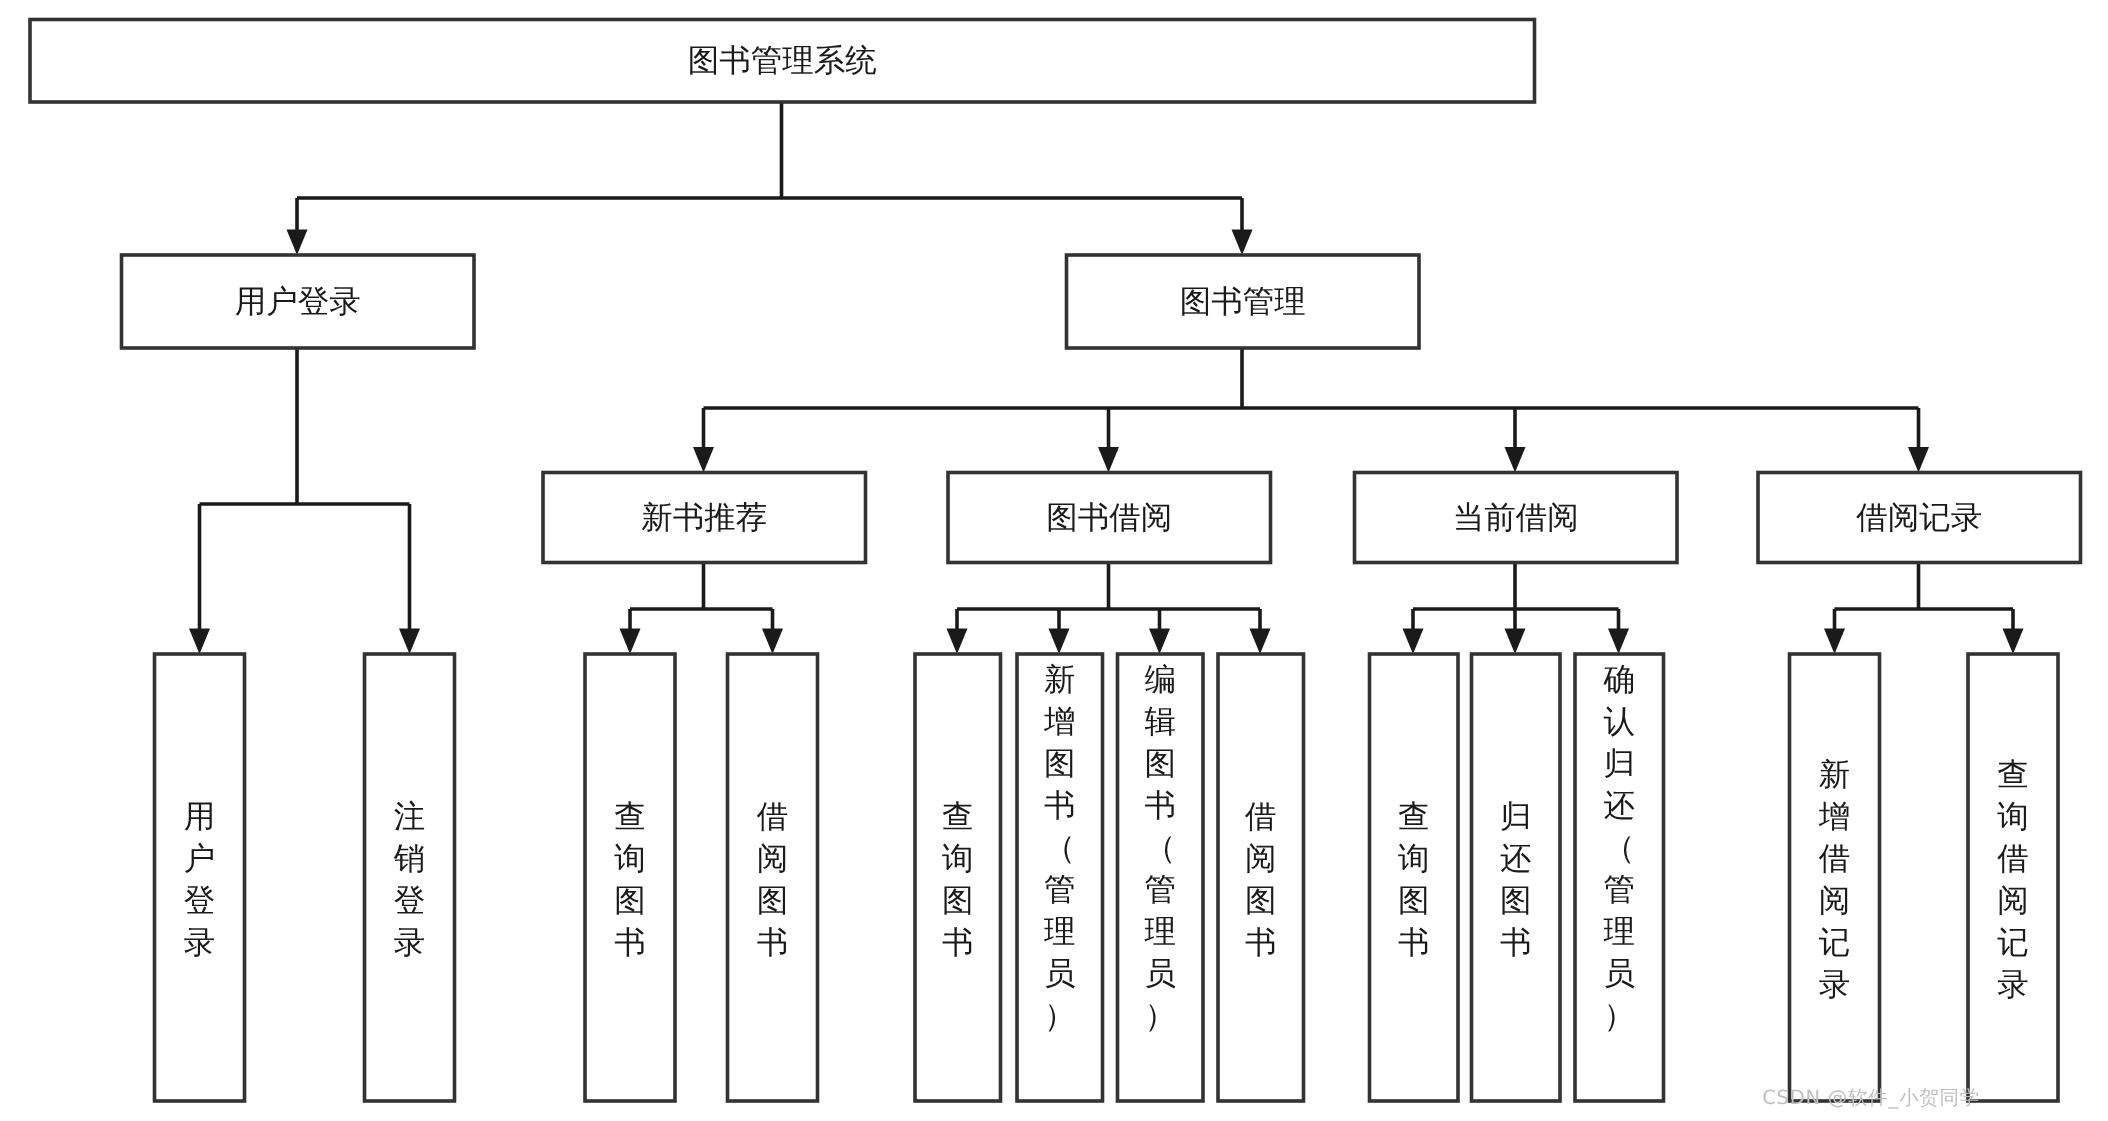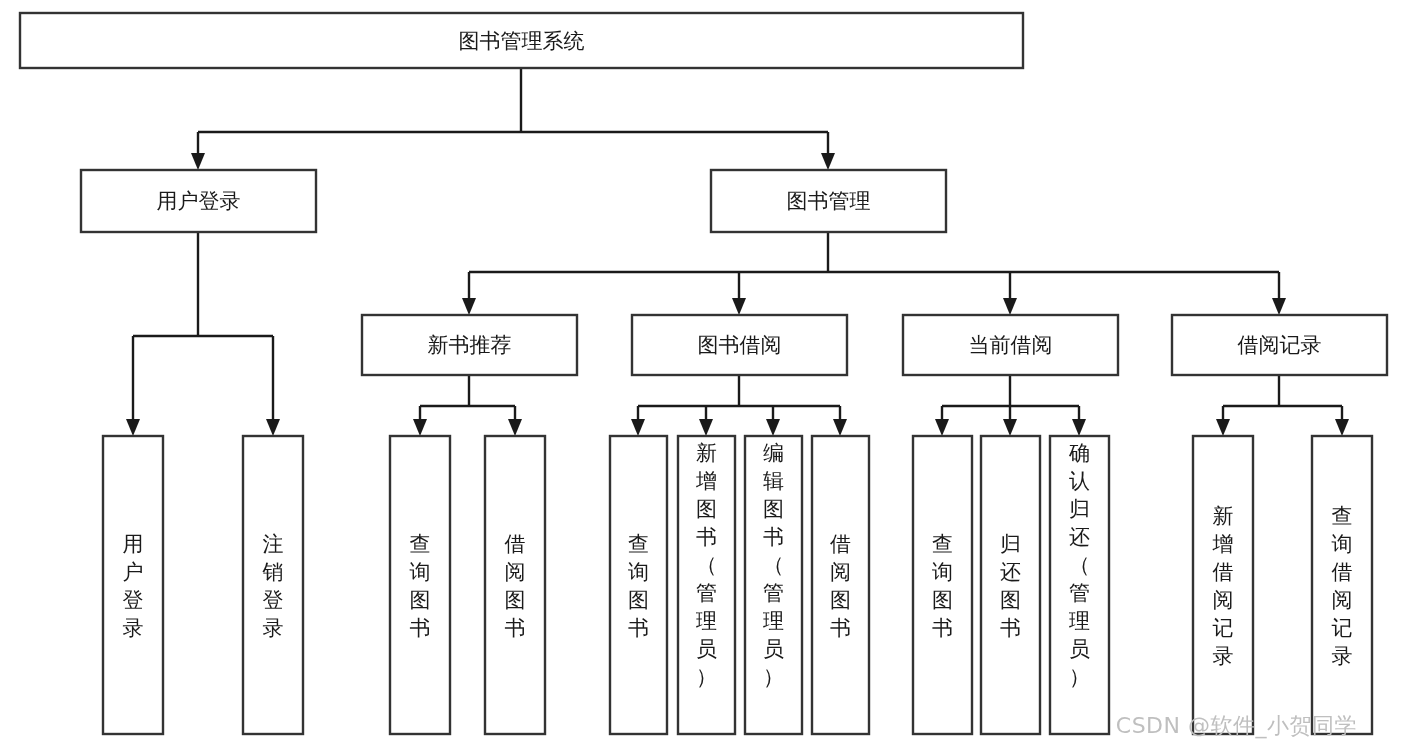--- a/index.html
+++ b/index.html
@@ -12,21 +12,20 @@
     width: 1405px;
     height: 747px;
     font-family: "DejaVu Sans", "Liberation Sans", sans-serif;
     overflow: hidden;
   }
   #diagram-root {
     position: relative;
     width: 1330px;
     height: 747px;
     background: #ffffff;
-    padding-left: 37px;
   }
   svg.diagram-canvas {
     position: absolute;
     left: 0;
     top: 0;
     width: 1405px;
     height: 747px;
     display: block;
   }
   .node-box {
@@ -57,21 +56,21 @@
     font-size: 21px;
     fill: #1a1a1a;
     text-anchor: middle;
     white-space: pre;
   }
   .watermark-text {
     position: absolute;
     right: 10px;
     bottom: 6px;
     font-family: "DejaVu Sans", "Liberation Sans", sans-serif;
-    font-size: 22px;
+    font-size: 13px;
     color: #bfbfbf;
     letter-spacing: 0.5px;
     user-select: none;
     white-space: nowrap;
   }
 </style>
 </head>
 <body>
 
 <div id="diagram-root">

